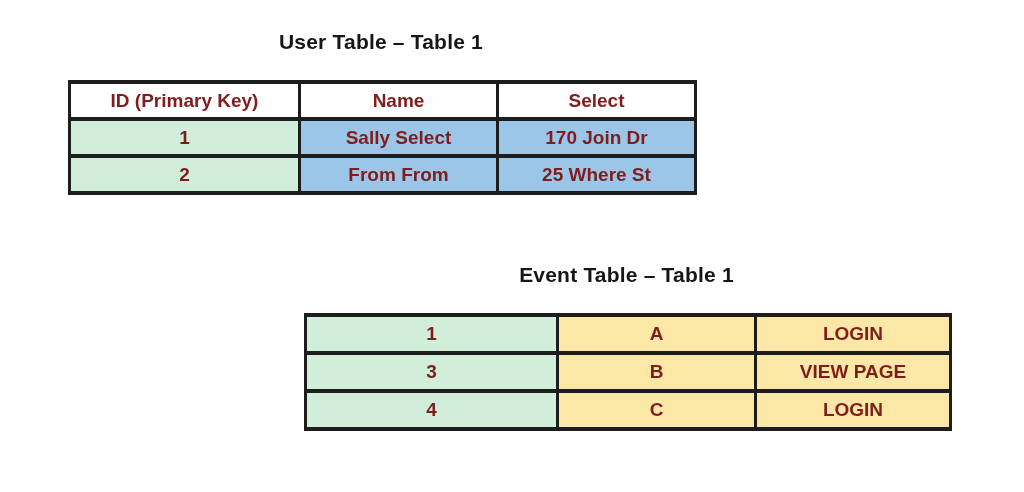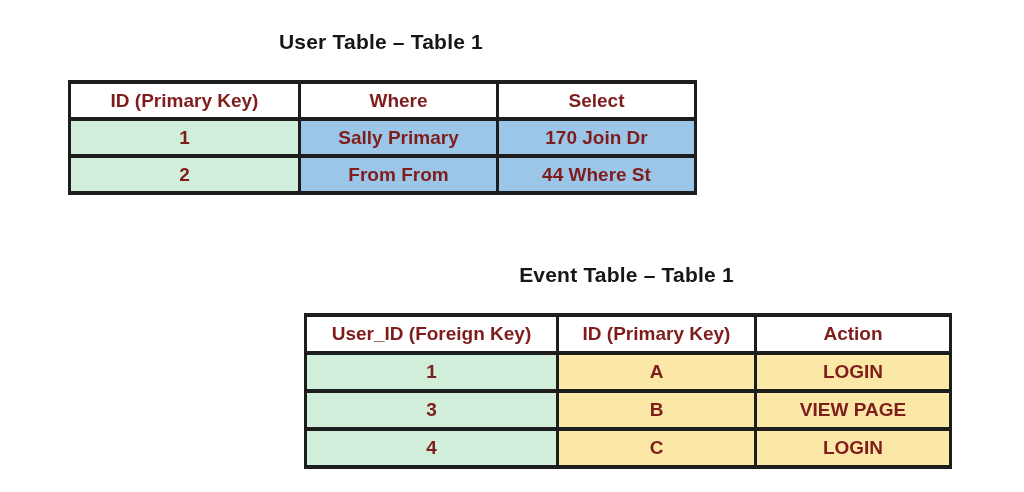--- a/index.html
+++ b/index.html
@@ -68,50 +68,45 @@
 
   <table class="db-table" id="user-table">
     <colgroup>
       <col style="width:230px">
         <col style="width:198px">
         <col style="width:198px">
     </colgroup>
     <tbody>
       <tr>
         <th class="c-white">ID (Primary Key)</th>
-        <th class="c-white">Where</th>
+        <th class="c-white">Name</th>
         <th class="c-white">Select</th>
       </tr>
       <tr>
         <td class="c-green">1</td>
-        <td class="c-blue">Sally Primary</td>
+        <td class="c-blue">Sally Select</td>
         <td class="c-blue">170 Join Dr</td>
       </tr>
       <tr>
         <td class="c-green">2</td>
         <td class="c-blue">From From</td>
-        <td class="c-blue">44 Where St</td>
+        <td class="c-blue">25 Where St</td>
       </tr>
     </tbody>
   </table>
 
   <div class="fig-title" id="event-table-title">Event Table – Table 1</div>
 
   <table class="db-table" id="event-table">
     <colgroup>
       <col style="width:252px">
         <col style="width:198px">
         <col style="width:195px">
     </colgroup>
     <tbody>
-      <tr>
-        <th class="c-white">User_ID (Foreign Key)</th>
-        <th class="c-white">ID (Primary Key)</th>
-        <th class="c-white">Action</th>
-      </tr>
       <tr>
         <td class="c-green">1</td>
         <td class="c-yellow">A</td>
         <td class="c-yellow">LOGIN</td>
       </tr>
       <tr>
         <td class="c-green">3</td>
         <td class="c-yellow">B</td>
         <td class="c-yellow">VIEW PAGE</td>
       </tr>

